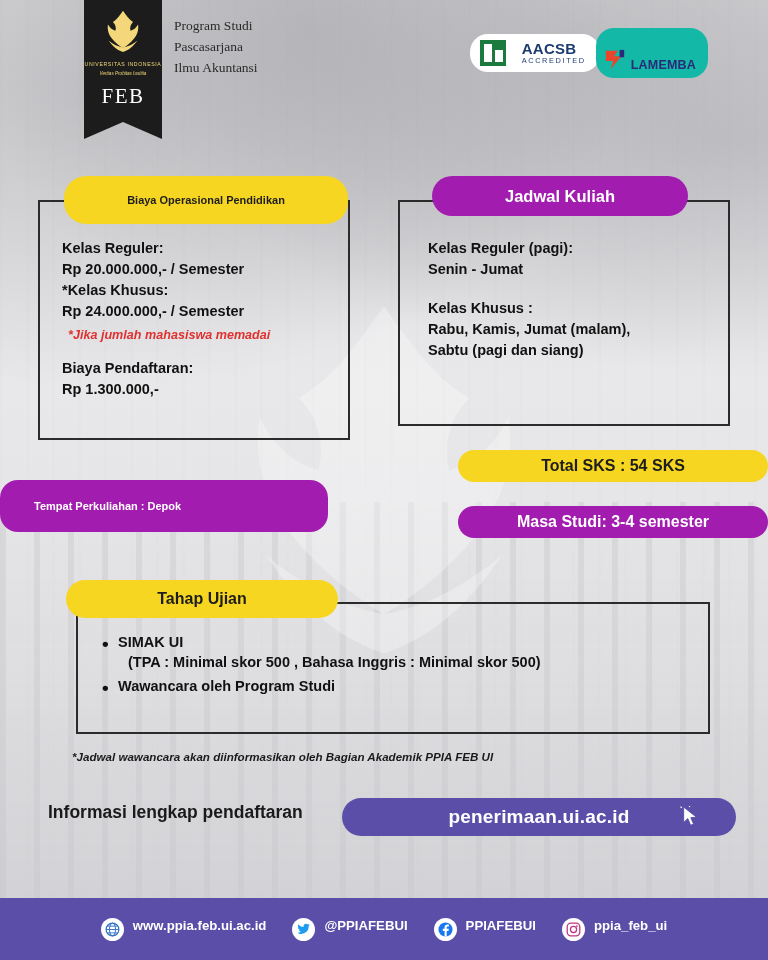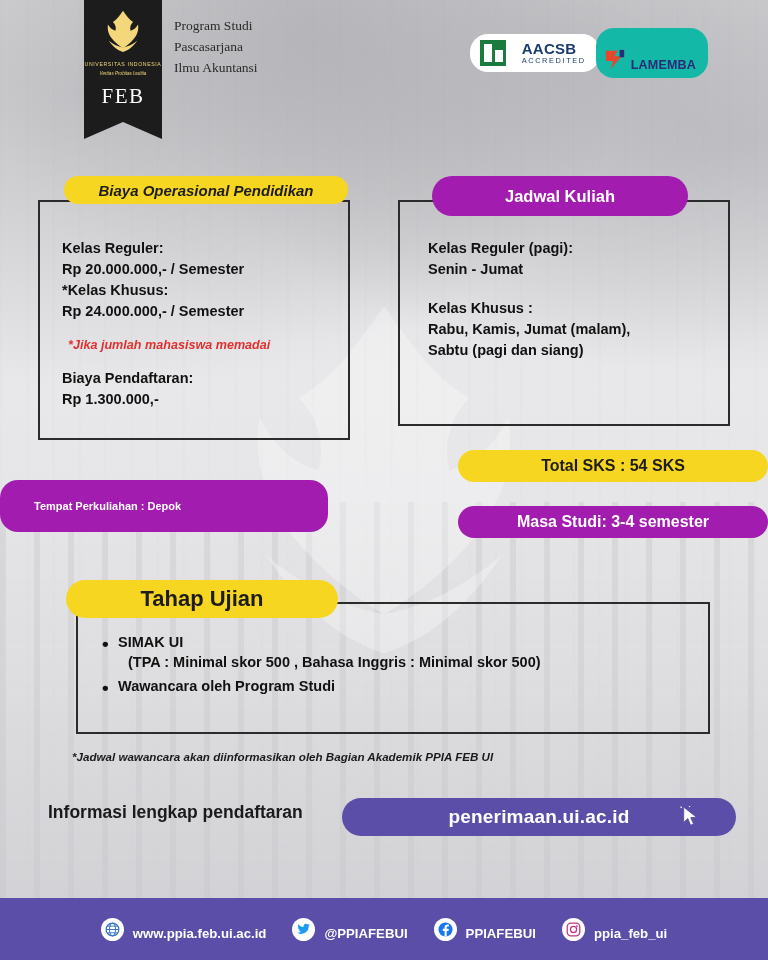--- a/index.html
+++ b/index.html
@@ -160,21 +160,21 @@
     position: absolute; right: 34px; top: 8px; width: 22px; height: 24px;
   }
 
   
   .footer {
     position: absolute; left: 0; bottom: 0; width: 768px; height: 62px;
     background: #5b4ea8;
     display: flex; align-items: center; justify-content: center; gap: 26px;
     z-index: 6;
   }
-  .fitem { display: flex; align-items: flex-end; gap: 9px; }
+  .fitem { display: flex; align-items: flex-start; gap: 9px; }
   .fitem span { color: #fff; font-size: 13.2px; font-weight: bold; }
   .fic {
     width: 23px; height: 23px; border-radius: 50%;
     background: #fff; display: flex; align-items: center; justify-content: center;
   }
   .fic svg { display:block; }
 </style>
 </head>
 <body>
 
@@ -220,27 +220,27 @@
     <div class="lamemba">
       <svg class="lamemba-mark" viewBox="0 0 24 26">
         <path d="M2 3 h13 l-4 6 h8 l-12 14 3 -9 h-8 z" fill="#e8452c"></path>
         <rect x="17" y="2" width="5" height="8" fill="#2a2a7a"></rect>
       </svg>
       <div class="lamemba-text">LAMEMBA</div>
     </div>
   </div>
 
   <div class="box" style="left:38px; top:200px; width:312px; height:240px;"></div>
-  <div class="pill pill-yellow" style="left:64px; top:176px; width:284px; height:28px; font-size:15px;font-style:italic;">Biaya Operasional Pendidikan</div>
+  <div class="pill pill-yellow" style="left:64px; top:176px; width:284px; height:48px; font-size:11px;">Biaya Operasional Pendidikan</div>
   <div class="box-body" style="left:62px; top:238px; width:290px;">
     <div>Kelas Reguler:</div>
     <div>Rp 20.000.000,- / Semester</div>
     <div>*Kelas Khusus:</div>
     <div> Rp 24.000.000,- / Semester</div>
-    <div class="note-red" style="margin-left:6px; margin-top:14px;font-style:italic;">*Jika jumlah mahasiswa memadai</div>
+    <div class="note-red" style="margin-left:6px; margin-top:4px;font-style:italic;">*Jika jumlah mahasiswa memadai</div>
     <div style="height:14px;"></div>
     <div>Biaya Pendaftaran:</div>
     <div>Rp 1.300.000,-</div>
   </div>
 
   <div class="box" style="left:398px; top:200px; width:332px; height:226px;"></div>
   <div class="pill pill-purple" style="left:432px; top:176px; width:256px; height:40px; font-size:16.5px;">Jadwal Kuliah</div>
   <div class="box-body" style="left:428px; top:238px; width:300px;">
     <div>Kelas Reguler (pagi):</div>
     <div>Senin - Jumat</div>
@@ -248,21 +248,21 @@
     <div>Kelas Khusus :</div>
     <div>Rabu, Kamis, Jumat (malam),</div>
     <div>Sabtu (pagi dan siang)</div>
   </div>
 
   <div class="pill pill-yellow" style="left:458px; top:450px; width:310px; height:32px; font-size:16px; border-radius:16px;">Total SKS : 54 SKS</div>
   <div class="pill pill-purple" style="left:458px; top:506px; width:310px; height:32px; font-size:16px; border-radius:16px;">Masa Studi: 3-4 semester</div>
   <div class="pill pill-purple" style="left:0px; top:480px; width:328px; height:52px; font-size:11px; border-radius:18px; justify-content:flex-start; padding-left:34px;">Tempat Perkuliahan : Depok</div>
 
   <div class="box" style="left:76px; top:602px; width:634px; height:132px;"></div>
-  <div class="pill pill-yellow" style="left:66px; top:580px; width:272px; height:38px; font-size:22px;">Tahap Ujian</div>
+  <div class="pill pill-yellow" style="left:66px; top:580px; width:272px; height:38px; font-size:16px;">Tahap Ujian</div>
   <ul class="bullets" style="position:absolute; left:98px; top:632px; width:600px; z-index:4;">
     <li>
       <span>SIMAK UI</span>
       <div style="padding-left:10px;">(TPA : Minimal skor 500 , Bahasa Inggris : Minimal skor 500)</div>
     </li>
     <li>Wawancara oleh Program Studi</li>
   </ul>
   <div class="footnote" style="left:72px; top:750px;">*Jadwal wawancara akan diinformasikan oleh Bagian Akademik PPIA FEB UI</div>
 
   <div class="info-label">Informasi lengkap pendaftaran</div>

